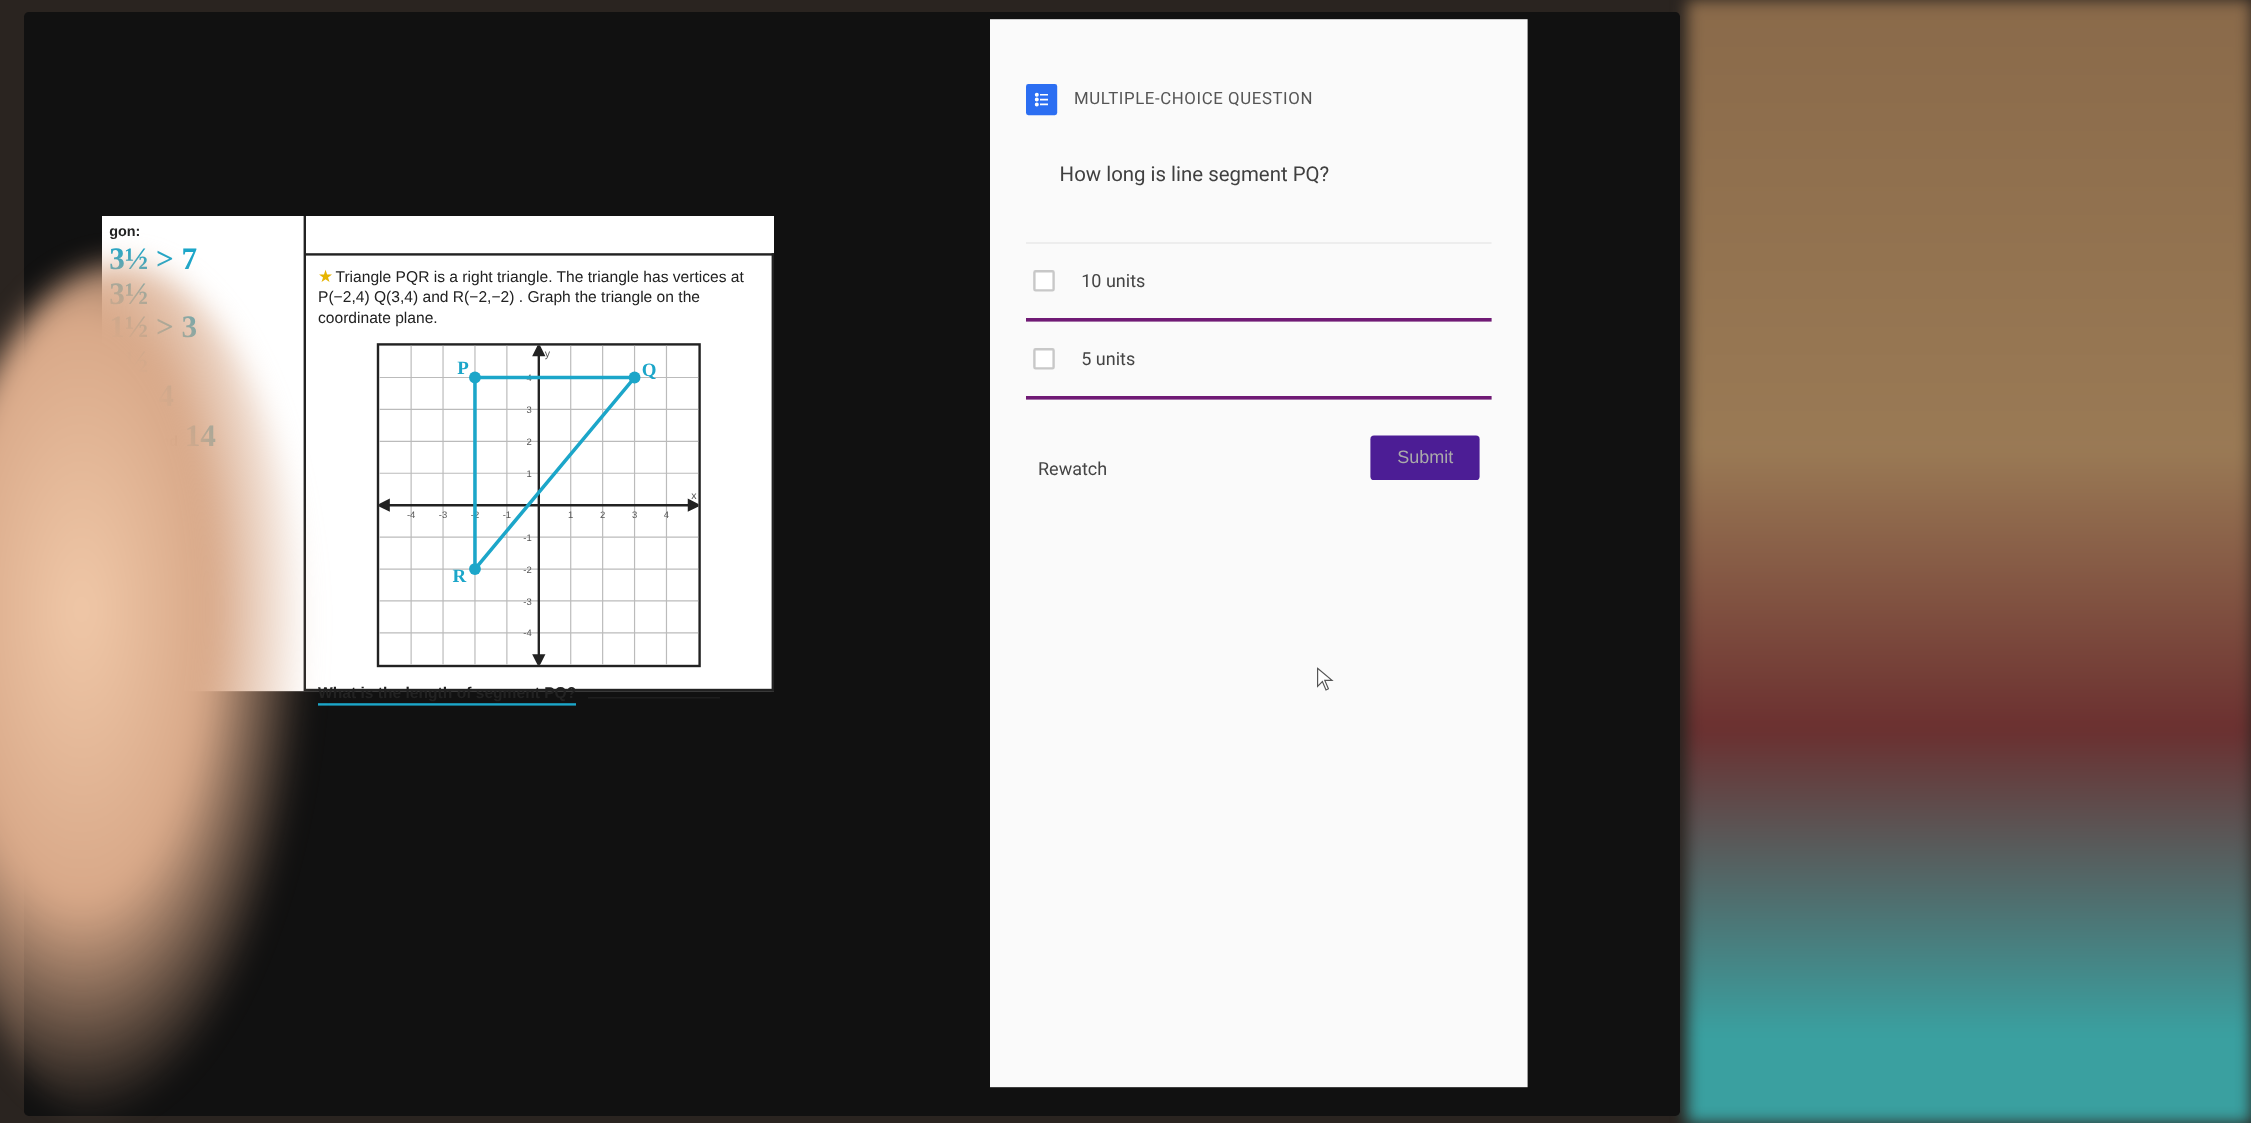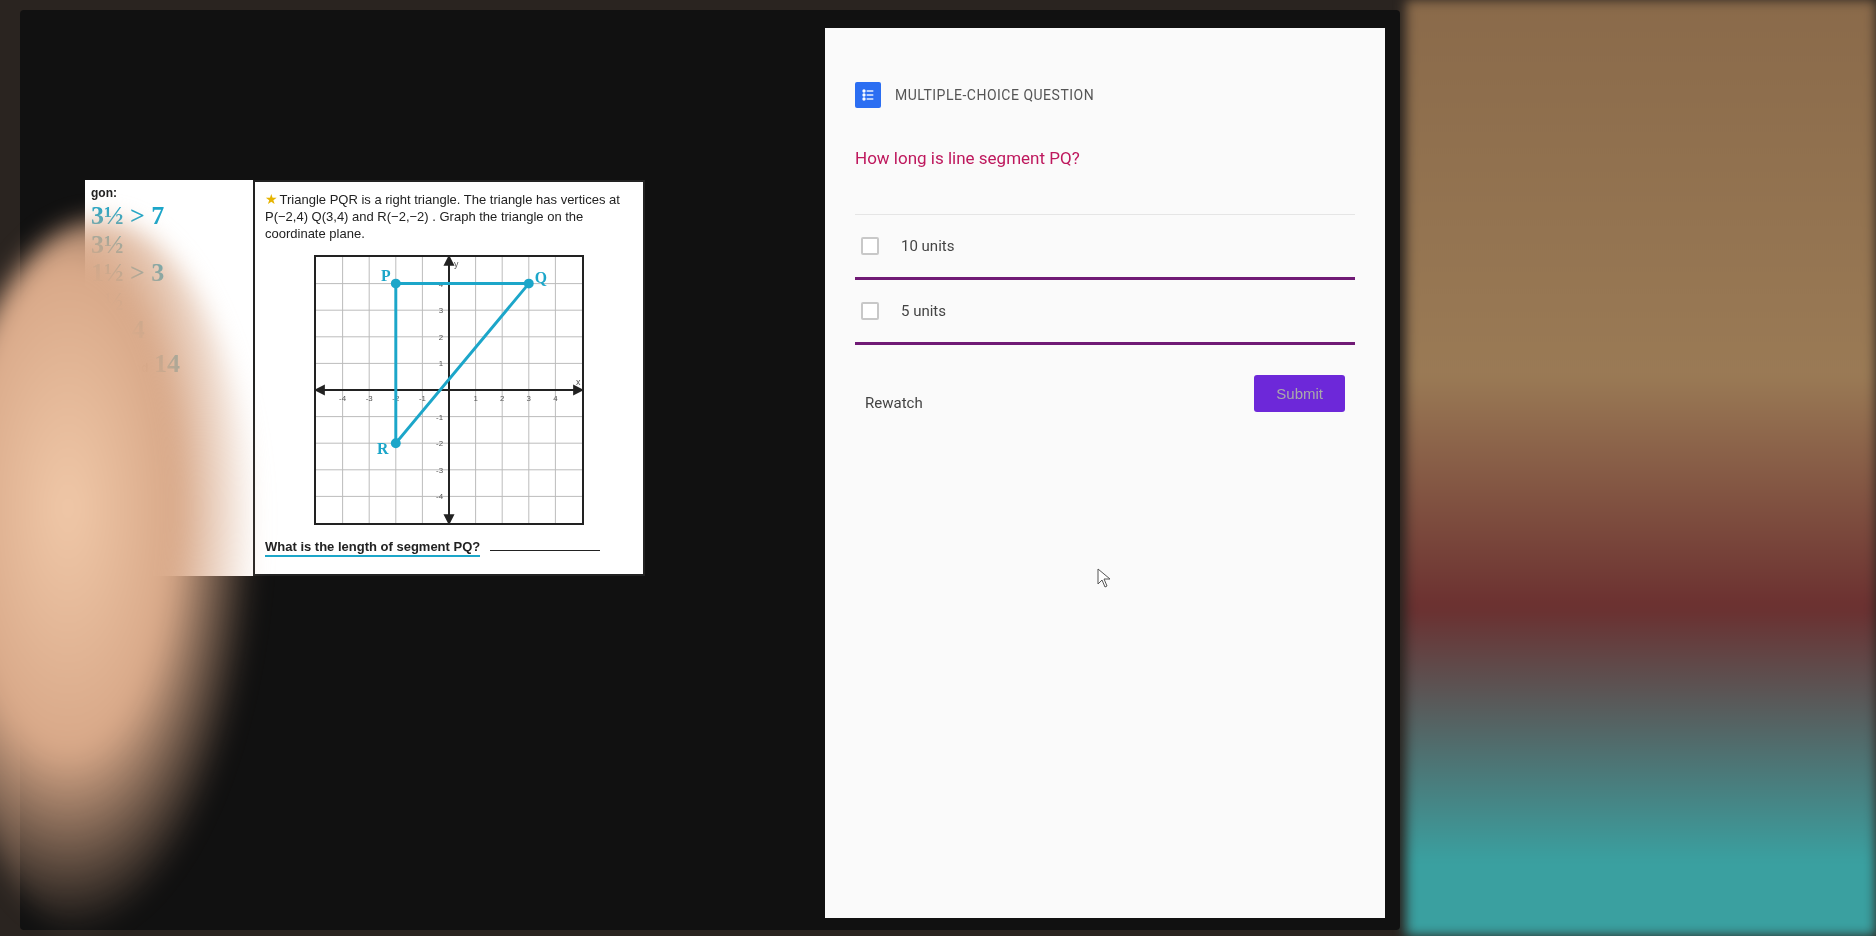--- a/index.html
+++ b/index.html
@@ -38,68 +38,69 @@
     font-size: 13px;
     display: flex;
   }
   .ws-leftcol {
     width: 170px; border-right: 2px solid #222; padding: 6px 4px 6px 6px;
     position: relative; overflow: hidden;
   }
   .ws-rightcol {
     flex: 1; border: 2px solid #222; border-left: none; padding: 8px 10px 23px 10px;
     position: relative;
+    margin-top: 31px;
   }
   .ws-gon { font-weight: bold; font-size: 12px; }
   .hand { font-family: "Comic Sans MS", "Segoe Script", cursive; color: #1ca6c9; font-weight: bold; }
   .hw-line { line-height: 1.1; white-space: pre; }
   .thenfind { color:#222; font-weight:bold; font-size:12px; display:inline; }
   .star { color: #e6b400; font-size: 14px; margin-right: 2px; }
   .problem-text{ font-size: 13px; line-height: 1.3; }
   .graph-wrap { margin: 12px auto 0 auto; width: 270px; height: 270px; border: 2px solid #222; position: relative; background: #fff; }
   .graph-wrap svg { position:absolute; inset:0; }
   .q-prompt { margin-top: 14px; font-size: 13px; font-weight: bold; }
   .q-prompt .uline { border-bottom: 2px solid #1ca6c9; padding-bottom: 1px; }
   .q-blank { display:inline-block; width: 110px; border-bottom: 1px solid #222; margin-left: 6px; vertical-align: baseline; }
 
   
   .quiz {
-    position: absolute; left: 805px; top: 18px; width: 560px; height: 890px;
+    position: absolute; left: 805px; top: 6px; width: 448px; height: 890px;
     background: #fafafa;
     color: #333;
     display: flex; flex-direction: column;
     padding: 0;
   }
   .quiz-inner { padding: 54px 30px 0 30px; }
   .mc-header { display:flex; align-items:center; gap: 14px; margin-bottom: 40px; }
   .mc-icon {
     width: 26px; height: 26px; background: #2b6ef2; border-radius: 2px;
     display:flex; align-items:center; justify-content:center;
   }
   .mc-icon svg { width: 16px; height: 16px; }
   .mc-label { letter-spacing: 0.5px; color: #555; font-size: 14px; }
-  .question { font-size: 17px; color: #be185d; margin-bottom: 46px; }
+  .question { font-size: 17px; color: #404040; margin-bottom: 46px; margin-left: 28px; }
   .options { border-top: 1px solid #e5e5e5; }
   .option {
     display:flex; align-items:center; gap: 22px;
     padding: 22px 12px 22px 6px;
     border-bottom: 3px solid #701a75;
     cursor: pointer; font-size: 15px; color: #444;
   }
   .chk {
     width: 18px; height: 18px; border: 2px solid #c8c8c8; border-radius: 2px; background: #fff;
     flex: 0 0 18px;
   }
   .action-row {
     display:flex; justify-content: space-between; align-items:flex-end;
     margin-top: 30px; padding: 0 10px;
   }
   .rewatch { color:#444; font-size:15px; cursor:pointer; }
   .submit {
-    background:#6d28d9; color:#aaa; font-size:15px; padding: 10px 22px;
+    background:#4c1d95; color:#aaa; font-size:15px; padding: 10px 22px;
     border-radius:3px; cursor:not-allowed; border:none;
   }
   .cursor-ptr {
     position:absolute; width:16px; height:22px; pointer-events:none;
   }
 </style>
 </head>
 <body>
 
 <div class="ambient-right"></div>

